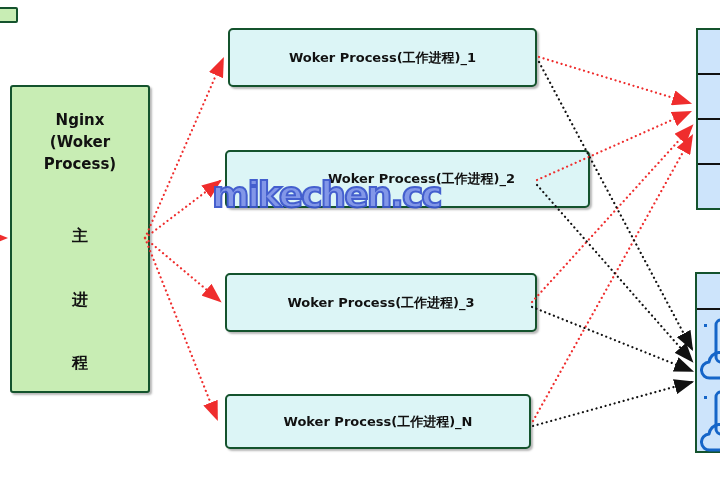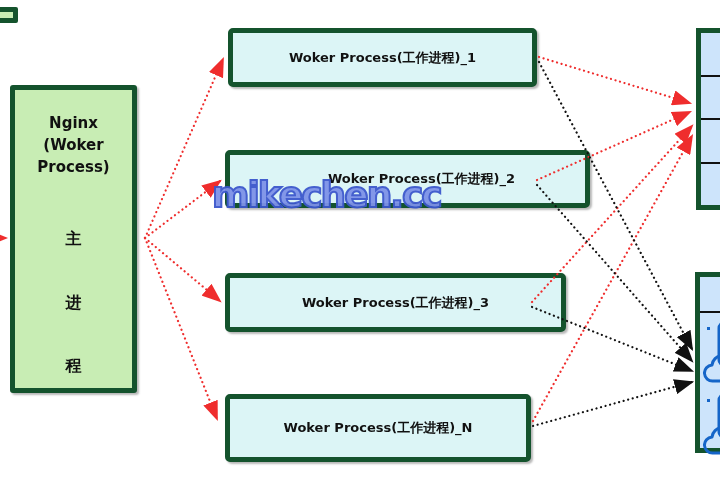--- a/index.html
+++ b/index.html
@@ -1,41 +1,41 @@
 <!DOCTYPE html>
 <html><head>
 <meta charset="utf-8">
 <style>
   html,body{margin:0;padding:0;background:#fff;}
   .canvas{
     position:relative;width:720px;height:480px;overflow:hidden;background:#ffffff;
     font-family:"DejaVu Sans","Liberation Sans",sans-serif;
   }
-  .box{position:absolute;box-sizing:border-box;border:5px solid #14532d;}
+  .box{position:absolute;box-sizing:border-box;border:2px solid #14532d;}
   .master{
-    left:10px;top:85px;width:127px;height:308px;background:#c8edb4;border-radius:3px;
+    left:10px;top:85px;width:140px;height:308px;background:#c8edb4;border-radius:3px;
     box-shadow:2px 2px 2px rgba(100,100,100,.45);z-index:2;
   }
   .master-title{position:absolute;top:22px;left:0;width:100%;text-align:center;
     font-size:15px;font-weight:bold;color:#111;line-height:22px;}
   .vchar{position:absolute;left:0;width:100%;text-align:center;
     font-size:16px;font-weight:bold;color:#111;line-height:20px;}
   .vchar.c0{top:139px}.vchar.c1{top:203px}.vchar.c2{top:266px}
   .corner-frag{
     left:-8px;top:7px;width:26px;height:16px;background:#c8edb4;border-radius:2px;z-index:2;
   }
   .worker{
     background:#dcf5f6;border-radius:5px;box-shadow:2px 2px 2px rgba(100,100,100,.45);
     display:flex;align-items:center;justify-content:center;
     font-size:13px;font-weight:bold;color:#111;z-index:2;
   }
   .worker.w1{left:228px;top:28px;width:309px;height:59px;}
   .worker.w2{left:225px;top:150px;width:365px;height:58px;padding-left:28px;}
-  .worker.w3{left:225px;top:273px;width:341px;height:59px;}
-  .worker.w4{left:225px;top:394px;width:306px;height:68px;}
+  .worker.w3{left:225px;top:273px;width:312px;height:59px;}
+  .worker.w4{left:225px;top:394px;width:306px;height:55px;}
   .queue-panel{
     left:696px;top:28px;width:60px;height:182px;background:#cde4fb;z-index:2;
     display:flex;flex-direction:column;
   }
   .queue-cell{flex:1;border-bottom:2px solid #111;}
   .queue-cell:last-child{border-bottom:none;}
   .server-panel{
     left:695px;top:272px;width:60px;height:181px;background:#cde4fb;z-index:2;
   }
   .server-panel .top-cell{height:34px;border-bottom:2px solid #111;}

